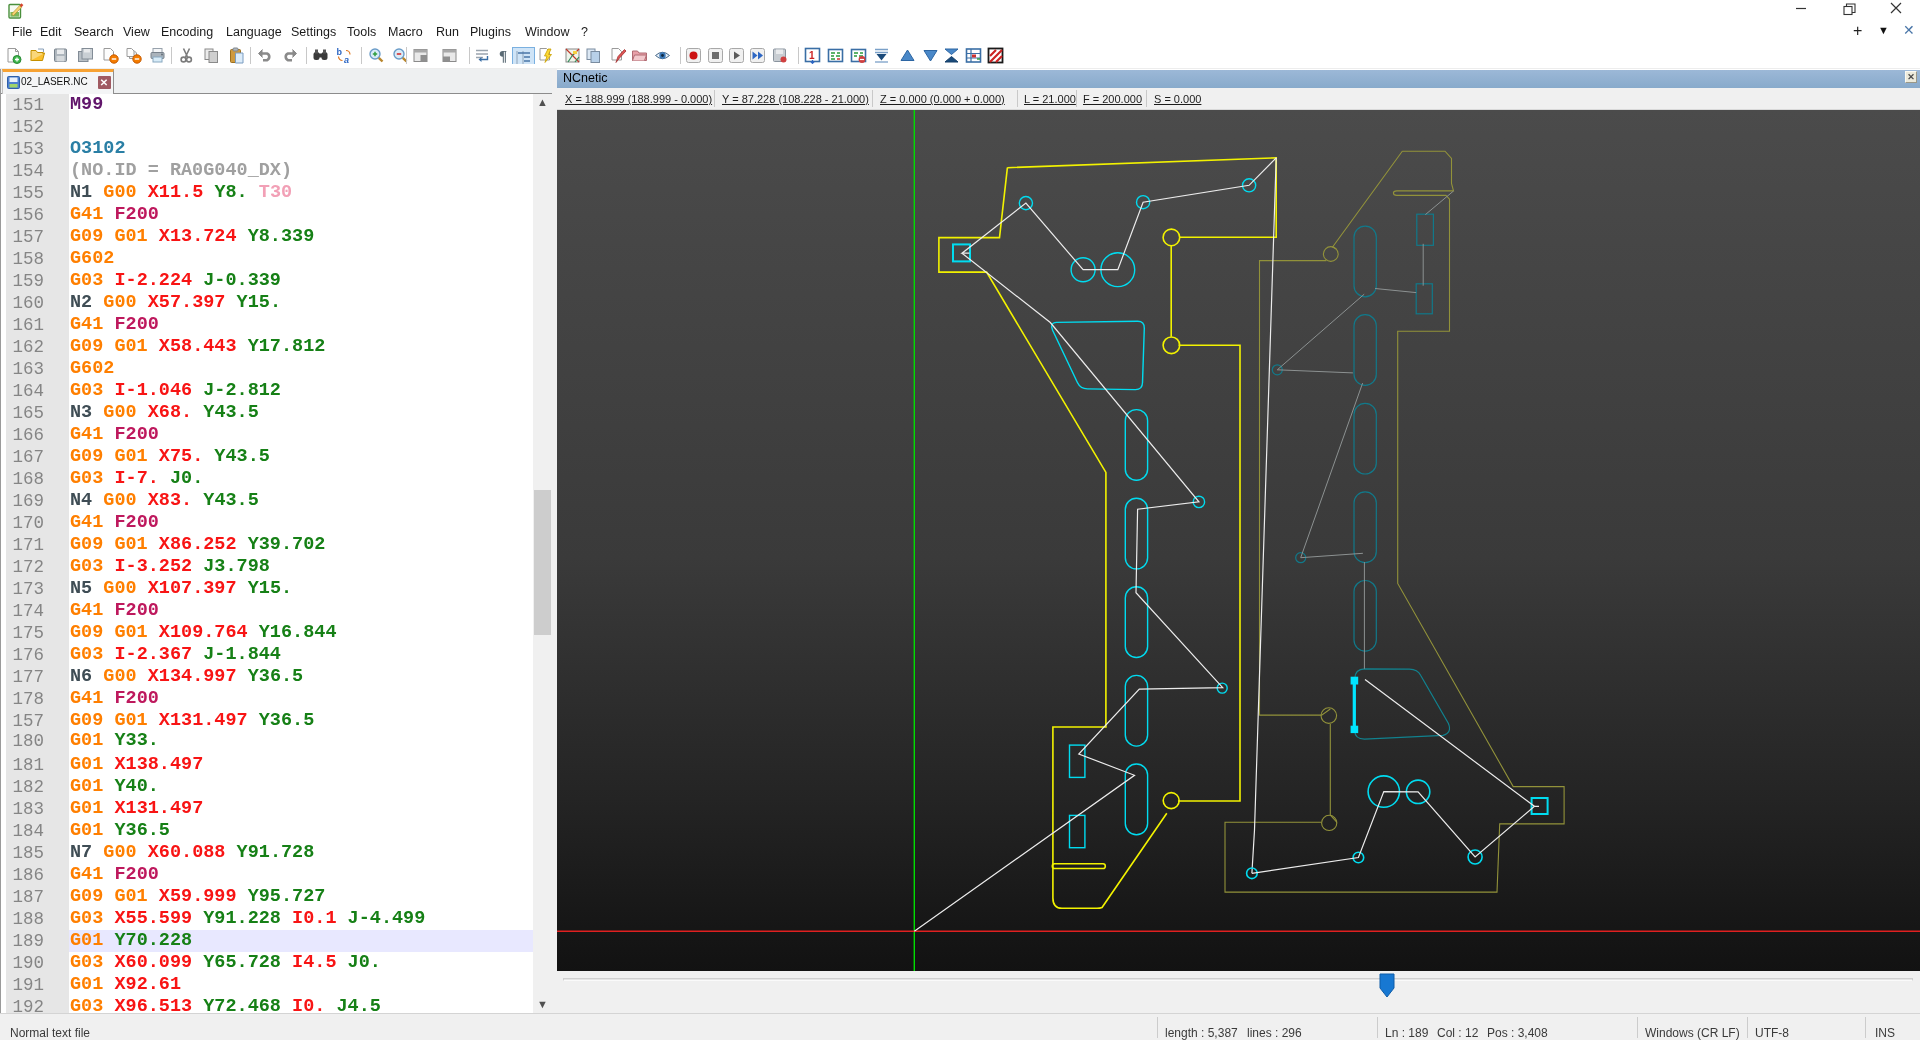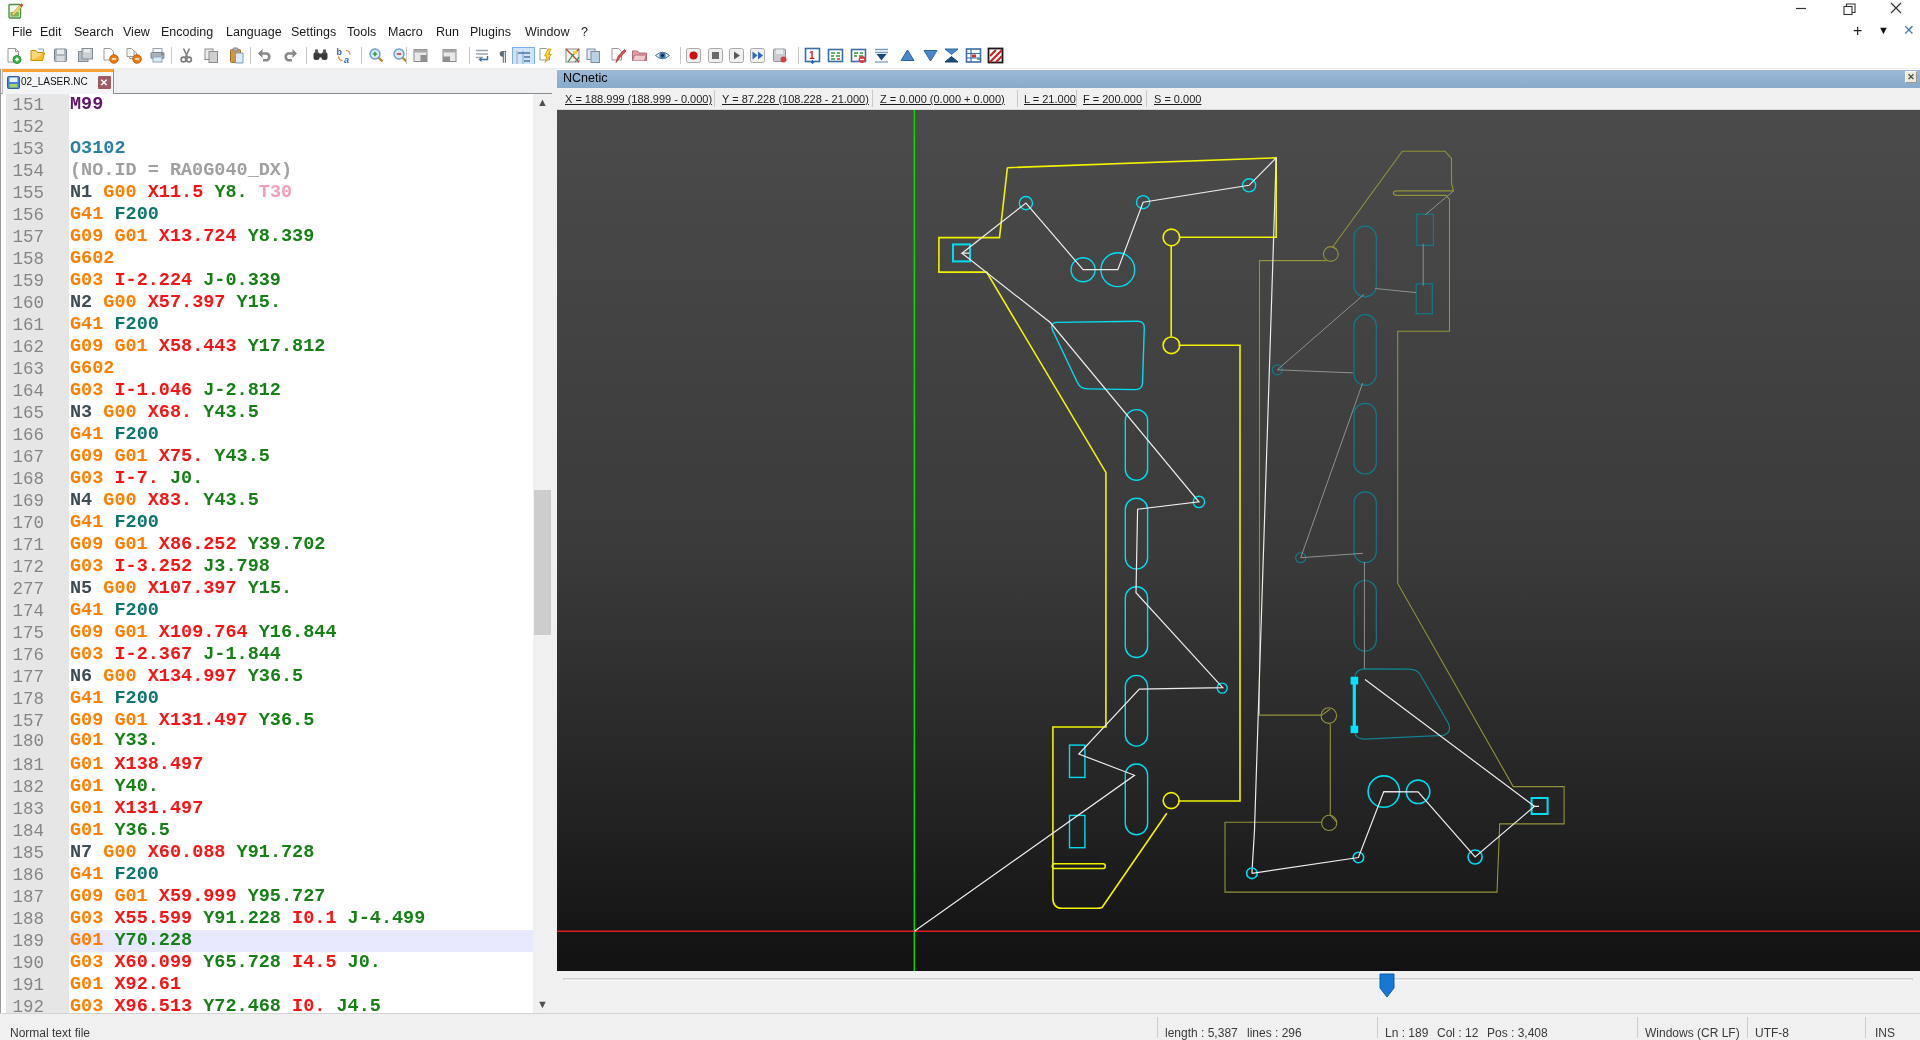--- a/index.html
+++ b/index.html
@@ -19,21 +19,21 @@
 #tab1 .cls{position:absolute;left:94.5px;top:4px;width:13px;height:13px;background:#a05a62;color:#fff;font-size:10px;font-weight:bold;text-align:center;line-height:13px;border-radius:1px;}
 
 #editor{position:absolute;left:1px;top:94px;width:532px;height:919px;background:#fff;overflow:hidden;}
 #gutter{position:absolute;left:5px;top:0;width:63px;height:919px;background:#e6e6e6;}
 .row{position:absolute;left:0;width:532px;height:22px;}
 .row .num{position:absolute;left:5px;top:0;width:38px;text-align:right;font-family:"Liberation Mono",monospace;font-size:17.5px;color:#858585;line-height:22px;}
 .row .code{position:absolute;left:69px;top:0;font-family:"Liberation Mono",monospace;font-size:18.5px;font-weight:bold;line-height:22px;white-space:pre;}
 .row .hl{position:absolute;left:68px;top:0;width:464px;height:22px;background:#e8e8ff;}
 .code .m{color:#61156b}.code .o{color:#2a7fa5}.code .c{color:#a0a0a0;font-weight:bold}
 .code .n{color:#3f4d55}.code .g{color:#ff7f00}.code .x{color:#f81414}.code .y{color:#168016}
-.code .f{color:#0f766e}.code .t{color:#f2a0b6}
+.code .f{color:#be185d}.code .t{color:#f2a0b6}
 #vscroll{position:absolute;left:533px;top:94px;width:19px;height:919px;background:#f0f0f0;}
 #vthumb{position:absolute;left:1px;top:396px;width:17px;height:145px;background:#cdcdcd;}
 .varrow{position:absolute;left:0;width:19px;height:17px;color:#505050;font-size:11px;text-align:center;line-height:17px;}
 #splitter{position:absolute;left:552px;top:69px;width:5px;height:944px;background:#f0f0f0;}
 
 #nchead{position:absolute;left:557px;top:70px;width:1368px;height:18px;background:linear-gradient(#9cb8d7,#88aacb);font-size:12.5px;color:#000;}
 #nchead .t{position:absolute;left:6px;top:1px;}
 #ncclose{position:absolute;left:1348px;top:1px;width:12px;height:12px;background:#eceadb;border:1px solid #9a9888;border-top-color:#fbfaf2;border-left-color:#fbfaf2;color:#4a4a4a;font-size:9px;font-weight:bold;line-height:10px;text-align:center;}
 #ncstatus{position:absolute;left:557px;top:88px;width:1363px;height:22px;background:#f0f0f0;font-size:11px;color:#1c1c1c;border-bottom:1px solid #d9d9d9;}
 #ncstatus span{position:absolute;top:5px;text-decoration:underline;}
@@ -389,21 +389,21 @@
     </div>
 <div class="row" style="top:440px">
       <span class="num">171</span>
       <span class="code"><span class="g">G09 G01</span> <span class="x">X86.252</span> <span class="y">Y39.702</span></span>
     </div>
 <div class="row" style="top:462px">
       <span class="num">172</span>
       <span class="code"><span class="g">G03</span> <span class="x">I-3.252</span> <span class="y">J3.798</span></span>
     </div>
 <div class="row" style="top:484px">
-      <span class="num">277</span>
+      <span class="num">173</span>
       <span class="code"><span class="n">N5</span> <span class="g">G00</span> <span class="x">X107.397</span> <span class="y">Y15.</span></span>
     </div>
 <div class="row" style="top:506px">
       <span class="num">174</span>
       <span class="code"><span class="g">G41</span> <span class="f">F200</span></span>
     </div>
 <div class="row" style="top:528px">
       <span class="num">175</span>
       <span class="code"><span class="g">G09 G01</span> <span class="x">X109.764</span> <span class="y">Y16.844</span></span>
     </div>

